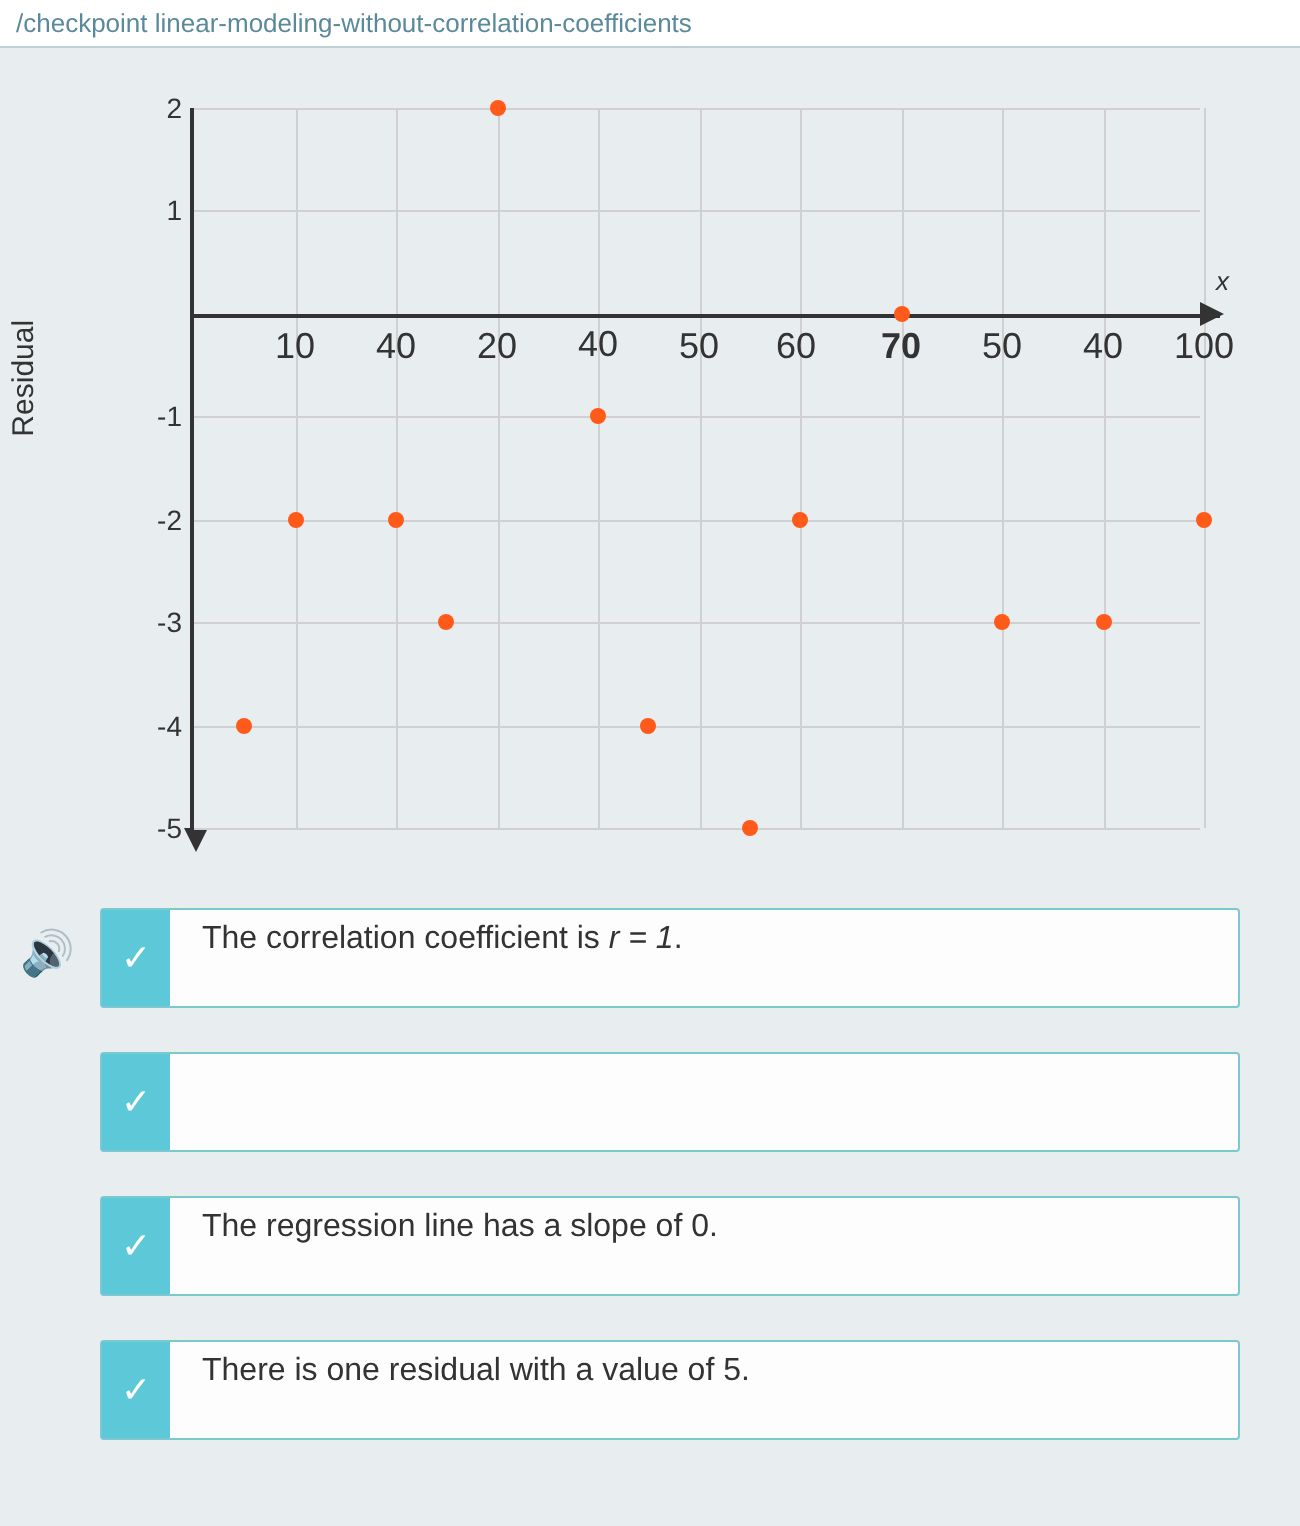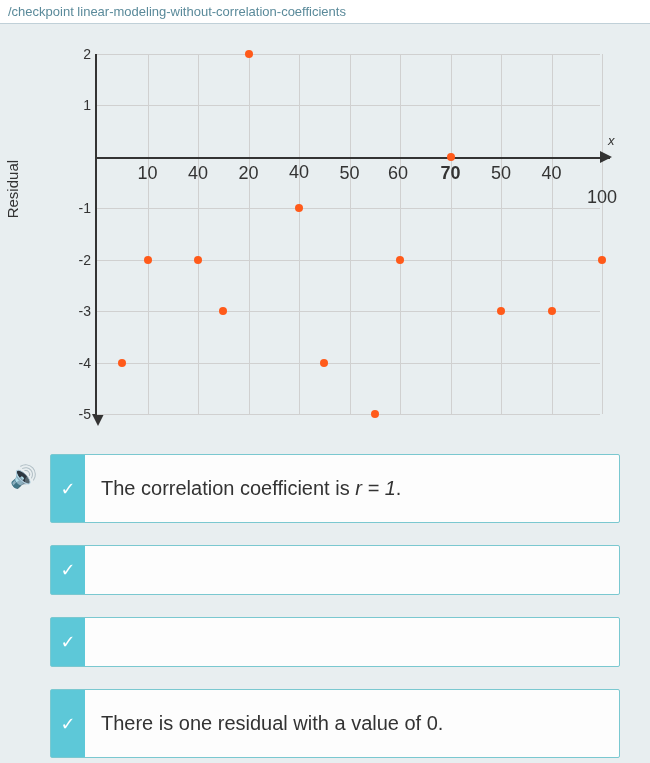--- a/index.html
+++ b/index.html
@@ -127,22 +127,22 @@
       width: 34px;
       background: #5dc8d8;
       display: flex;
       align-items: center;
       justify-content: center;
       color: #fff;
       font-size: 18px;
     }
     .option-text {
       flex: 1;
-      padding: 22px 16px;
-      font-size: 20px;
+      padding: 6px 16px;
+      font-size: 16px;
       color: #333;
     }
     .option-text .math { font-style: italic; }
   </style>
 </head>
 <body>
 
 <div class="header-bar">/checkpoint linear-modeling-without-correlation-coefficients</div>
 
 <div class="chart-container">
@@ -161,21 +161,21 @@
       <div class="tick-label-x" style="left: 252.5px; top: 108.857px; text-align: center;">50</div>
       <div class="grid-line-v" style="left: 303px;"></div>
       <div class="tick-label-x" style="left: 301px; top: 108.857px;">60</div>
       <div class="grid-line-v" style="left: 353.5px;"></div>
       <div class="tick-label-x" style="left: 353.5px; top: 108.857px; font-weight: bold;">70</div>
       <div class="grid-line-v" style="left: 404px;"></div>
       <div class="tick-label-x" style="left: 404px; top: 108.857px;">50</div>
       <div class="grid-line-v" style="left: 454.5px;"></div>
       <div class="tick-label-x" style="left: 454.5px; top: 108.857px;">40</div>
       <div class="grid-line-v" style="left: 505px;"></div>
-      <div class="tick-label-x" style="left: 505px; top: 108.857px; margin-top: 24px;">100</div>
+      <div class="tick-label-x" style="left: 505px; top: 108.857px;">100</div>
       <div class="grid-line-h" style="top: 0px;"></div>
       <div class="tick-label-y" style="top: 0px;">2</div>
       <div class="grid-line-h" style="top: 51.4286px;"></div>
       <div class="tick-label-y" style="top: 51.4286px;">1</div>
       <div class="grid-line-h" style="top: 154.286px;"></div>
       <div class="tick-label-y" style="top: 154.286px;">-1</div>
       <div class="grid-line-h" style="top: 205.714px;"></div>
       <div class="tick-label-y" style="top: 205.714px;">-2</div>
       <div class="grid-line-h" style="top: 257.143px;"></div>
       <div class="tick-label-y" style="top: 257.143px;">-3</div>
@@ -207,18 +207,19 @@
 <div class="options" id="options">
     <div class="option-row">
       <div class="check-cell">✓</div>
       <div class="option-text"><span>The correlation coefficient is </span><span class="math">r = 1</span><span>.</span></div>
     </div>
     <div class="option-row">
       <div class="check-cell">✓</div>
     </div>
     <div class="option-row">
       <div class="check-cell">✓</div>
-    </div>
-    <div class="option-row">
-      <div class="check-cell">✓</div>
-      <div class="option-text"><span>There is one residual with a value of 0.</span></div>
+      <div class="option-text"><span>The regression line has a slope of 0.</span></div>
+    </div>
+    <div class="option-row">
+      <div class="check-cell">✓</div>
+      <div class="option-text"><span>There is one residual with a value of 5.</span></div>
     </div>
   </div>
 
 </body></html>

